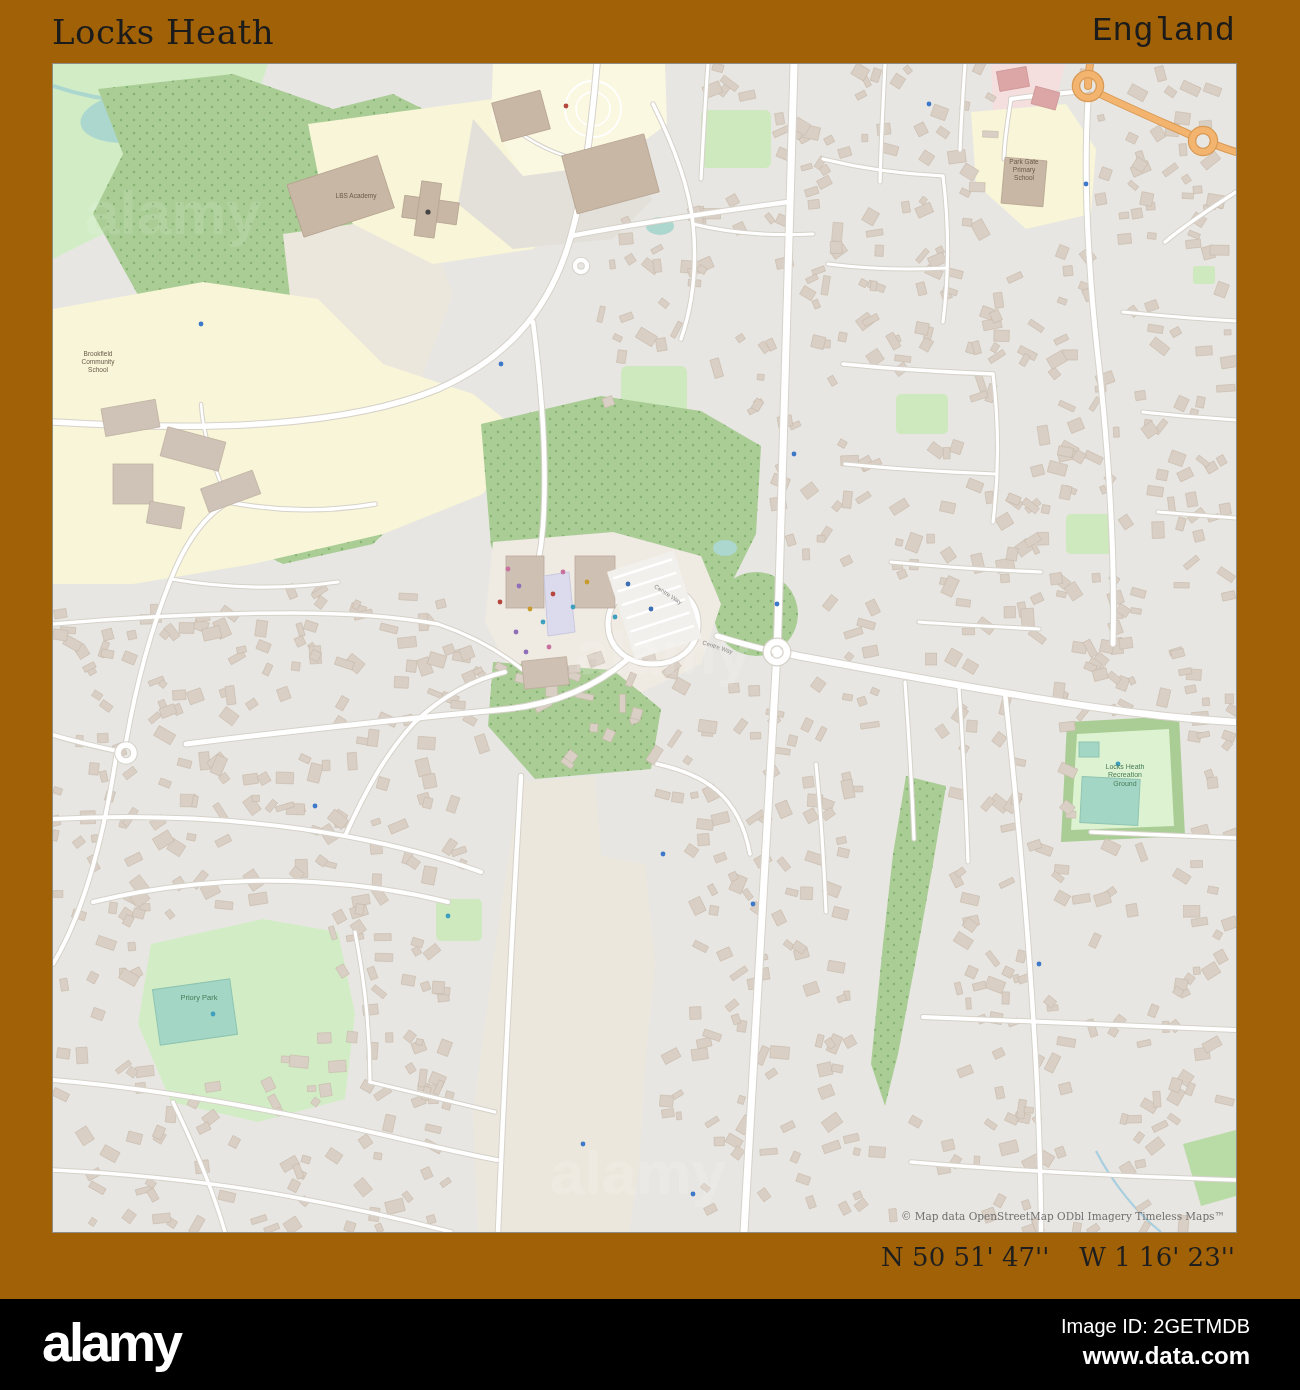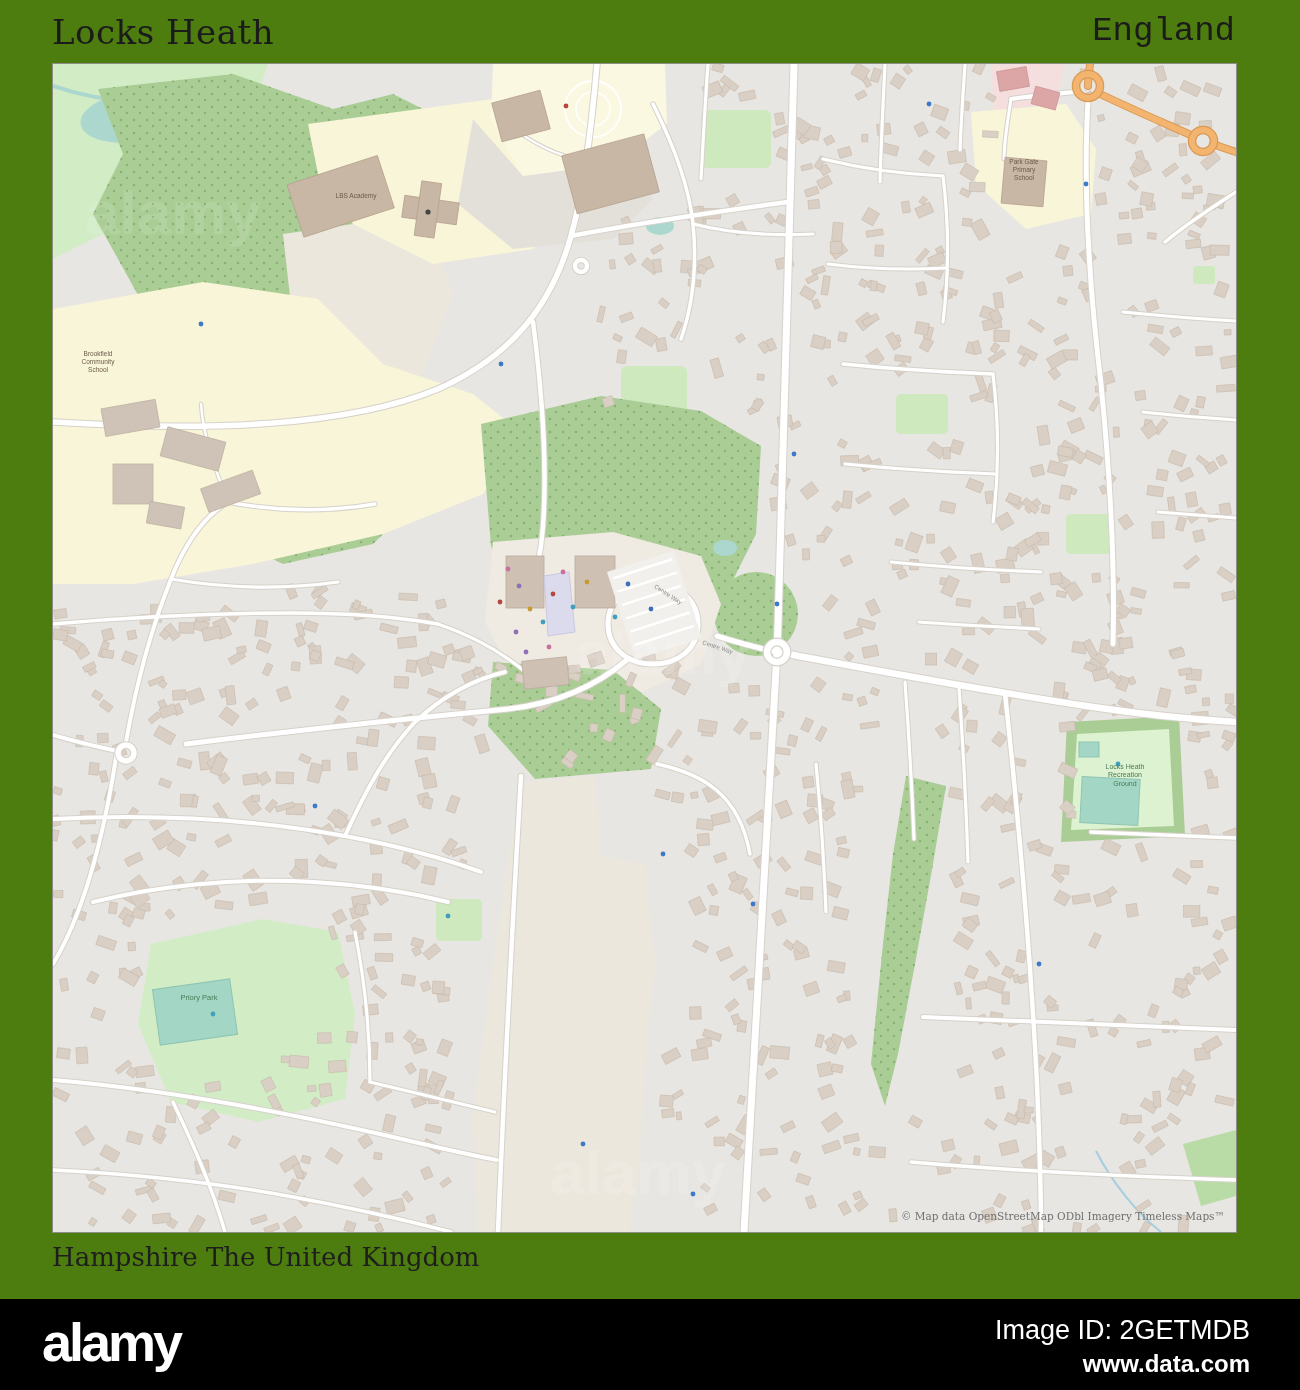--- a/index.html
+++ b/index.html
@@ -1,31 +1,31 @@
 <!DOCTYPE html>
 <html><head>
 <meta charset="utf-8">
 <style>
   html,body{margin:0;padding:0;background:#fff;}
-  .page{position:relative;width:1300px;height:1390px;background:#4d7c0f;overflow:hidden;
+  .page{position:relative;width:1300px;height:1390px;background:#a16207;overflow:hidden;
         font-family:"DejaVu Serif","Liberation Serif",serif;}
   .page-title{position:absolute;left:52px;top:12px;font-size:34px;color:#1b1b1b;letter-spacing:.5px;}
   .page-region{position:absolute;right:65px;top:12px;font-size:34px;color:#1b1b1b;font-family:Liberation Mono, monospace;}
   .map-frame{position:absolute;left:52px;top:63px;width:1183px;height:1168px;
              border:1px solid #8d8d85;box-sizing:content-box;background:#e8e6e2;}
   .map-frame svg{display:block;width:1183px;height:1168px;}
   .footer-left{position:absolute;left:52px;top:1242px;font-size:26px;color:#1e1e1e;}
   .footer-right{position:absolute;right:65px;top:1242px;font-size:26px;color:#1e1e1e;}
   .footer-right .gap{display:inline-block;width:30px;}
   .alamy-bar{position:absolute;left:0;top:1299px;width:1300px;height:91px;background:#000;}
   .alamy-logo{position:absolute;left:42px;top:12px;color:#fff;font-family:"Liberation Sans",sans-serif;
               font-weight:700;font-size:54px;letter-spacing:-3px;}
   .bar-right{position:absolute;right:50px;top:16px;text-align:right;color:#fff;
              font-family:"Liberation Sans",sans-serif;}
-  .bar-id{font-size:27px;margin-bottom:4px;}
+  .bar-id{font-size:20px;margin-bottom:4px;}
   .bar-site{font-size:24px;font-weight:700;}
   text{font-family:"Liberation Sans",sans-serif;}
   .attr{font-family:"DejaVu Serif","Liberation Serif",serif;}
 </style>
 </head>
 <body>
 
 <div class="page">
 
   <div class="page-title">Locks Heath</div>
@@ -1287,21 +1287,23 @@
           <text x="1072" y="705" text-anchor="middle" font-size="7" fill="#4a7c59"><tspan x="1072" dy="0">Locks Heath</tspan><tspan x="1072" dy="8.4">Recreation</tspan><tspan x="1072" dy="8.4">Ground</tspan></text>
           <text x="146" y="936" text-anchor="middle" font-size="7.5" fill="#4a7c59"><tspan x="146" dy="0">Priory Park</tspan></text>
           <text x="614" y="532" text-anchor="middle" font-size="6" fill="#8a8a8a" transform="rotate(33 614 532)"><tspan x="614" dy="0">Centre Way</tspan></text>
           <text x="664" y="585" text-anchor="middle" font-size="6" fill="#8a8a8a" transform="rotate(18 664 585)"><tspan x="664" dy="0">Centre Way</tspan></text>
         </g>
 
       <text id="attr" class="attr" x="1172" y="1156" text-anchor="end" font-size="10.5" fill="#707070">© Map data OpenStreetMap ODbl Imagery Timeless Maps™</text>
     </svg>
   </div>
 
-  <div class="footer-left">Hampshire The United Kingdom</div>
+  <div class="footer-right">
+    <span>N 50 51' 47''</span><span class="gap"></span><span>W 1 16' 23''</span>
+  </div>
 
   <div class="alamy-bar">
     <div class="alamy-logo">alamy</div>
     <div class="bar-right">
       <div class="bar-id">Image ID: 2GETMDB</div>
       <div class="bar-site">www.data.com</div>
     </div>
   </div>
 
 </div>

